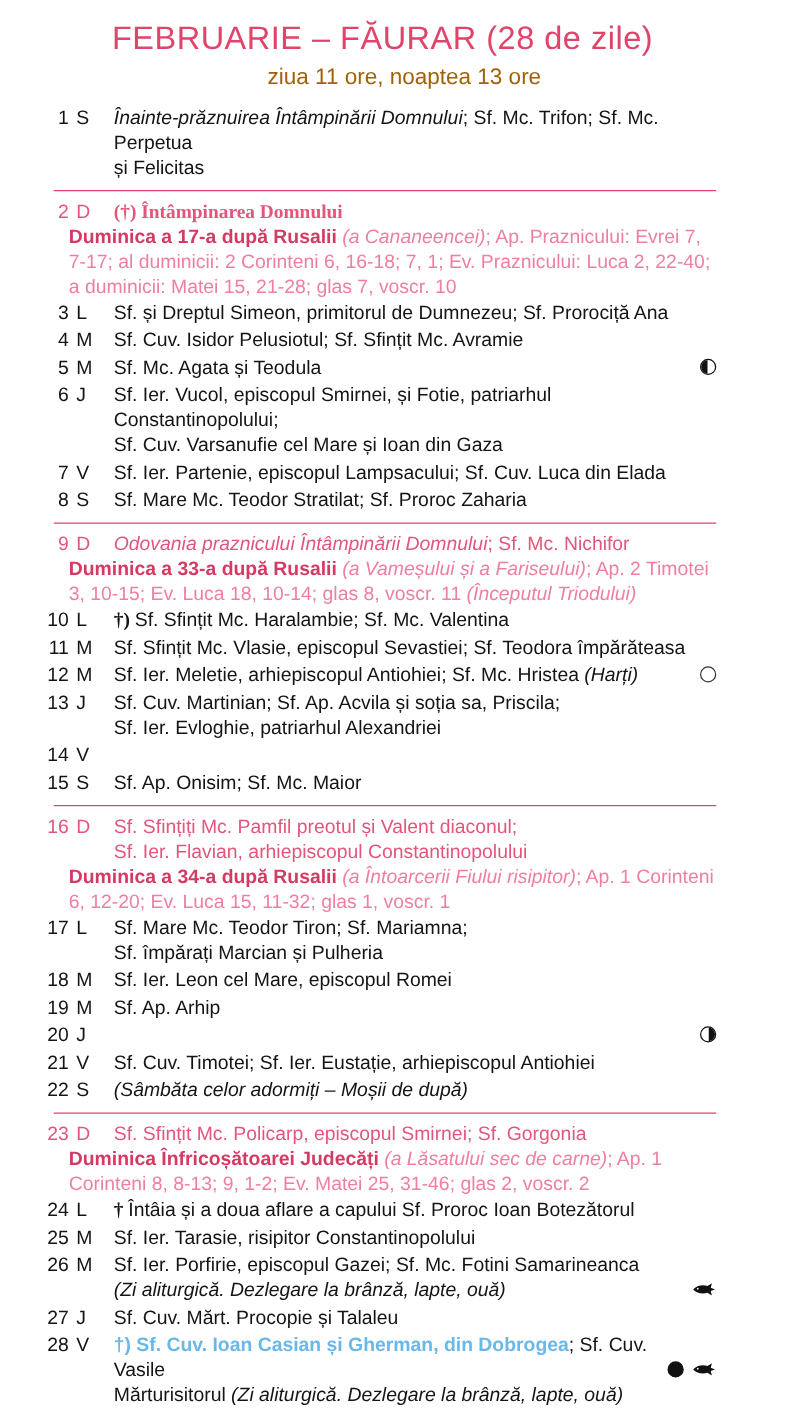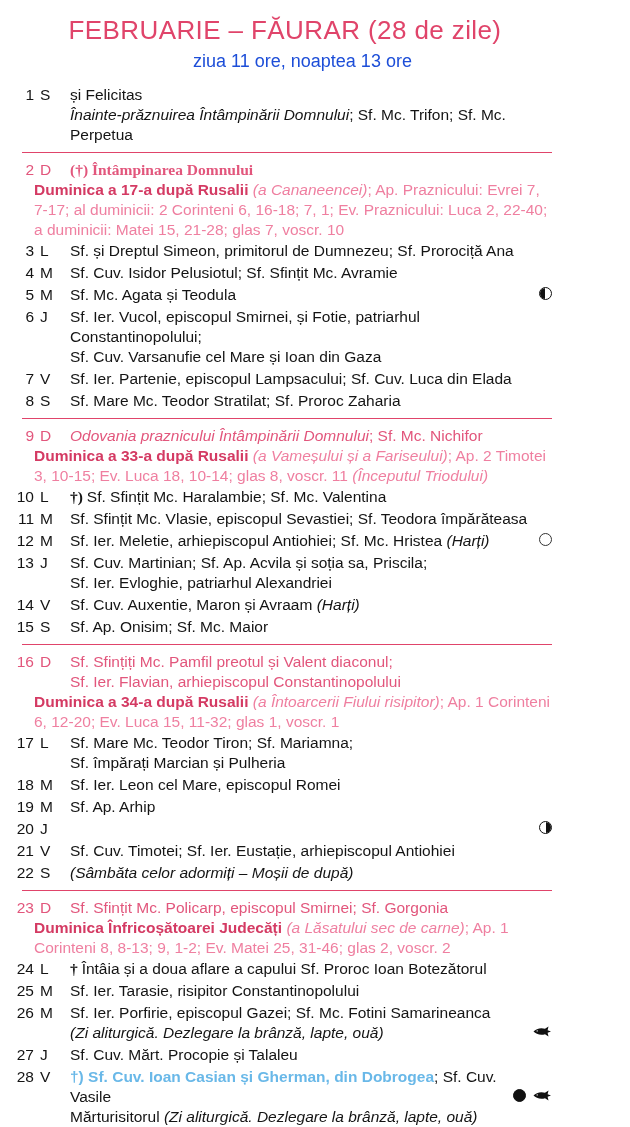--- a/index.html
+++ b/index.html
@@ -11,35 +11,36 @@
     color:#141414;
     overflow:hidden;
     -webkit-font-smoothing:antialiased;
   }
   .page{
     position:relative;
     width:570px;
     height:1127px;
     box-sizing:border-box;
     padding:0;
+    margin-left:21px;
   }
 
   
   .month-title{
     text-align:center;
     color:#e0446a;
     font-size:26px;
     font-weight:400;
     letter-spacing:.4px;
     padding-top:16px;
     line-height:1.15;
   }
   .daylight{
     text-align:center;
-    color:#1d4ed8;
+    color:#a16207;
     font-size:18px;
     font-weight:400;
     padding-top:5px;
     padding-bottom:12px;
     line-height:1.15;
     padding-left:35px;
   }
 
   
   .rule{
@@ -164,22 +165,22 @@
 
 <div class="page">
   <div class="month-title">FEBRUARIE – FĂURAR (28 de zile)</div>
   <div class="daylight">ziua 11 ore, noaptea 13 ore</div>
   <div id="content">
       <div>
         <div class="day">
           <div class="num">1</div>
           <div class="dow">S</div>
           <div class="body">
+            <span class="ln"><span class="ital">Înainte-prăznuirea Întâmpinării Domnului</span><span>; Sf. Mc. Trifon; Sf. Mc. Perpetua</span></span>
             <span class="ln"><span>și Felicitas</span></span>
-            <span class="ln"><span class="ital">Înainte-prăznuirea Întâmpinării Domnului</span><span>; Sf. Mc. Trifon; Sf. Mc. Perpetua</span></span>
           </div>
         </div>
       </div>
       <div class="rule"></div>
       <div>
         <div class="day red-day">
           <div class="num">2</div>
           <div class="dow">D</div>
           <div class="body">
             <span class="ln"><span class="bold">(†) Întâmpinarea Domnului</span></span>
@@ -271,23 +272,20 @@
           <div class="num">13</div>
           <div class="dow">J</div>
           <div class="body">
             <span class="ln"><span>Sf. Cuv. Martinian; Sf. Ap. Acvila și soția sa, Priscila;</span></span>
             <span class="ln"><span>Sf. Ier. Evloghie, patriarhul Alexandriei</span></span>
           </div>
         </div>
         <div class="day">
           <div class="num">14</div>
           <div class="dow">V</div>
-          <div class="body">
-            <span class="ln"><span>Sf. Cuv. Auxentie, Maron și Avraam </span><span class="ital">(Harți)</span></span>
-          </div>
         </div>
         <div class="day">
           <div class="num">15</div>
           <div class="dow">S</div>
           <div class="body">
             <span class="ln"><span>Sf. Ap. Onisim; Sf. Mc. Maior</span></span>
           </div>
         </div>
       </div>
       <div class="rule"></div>

